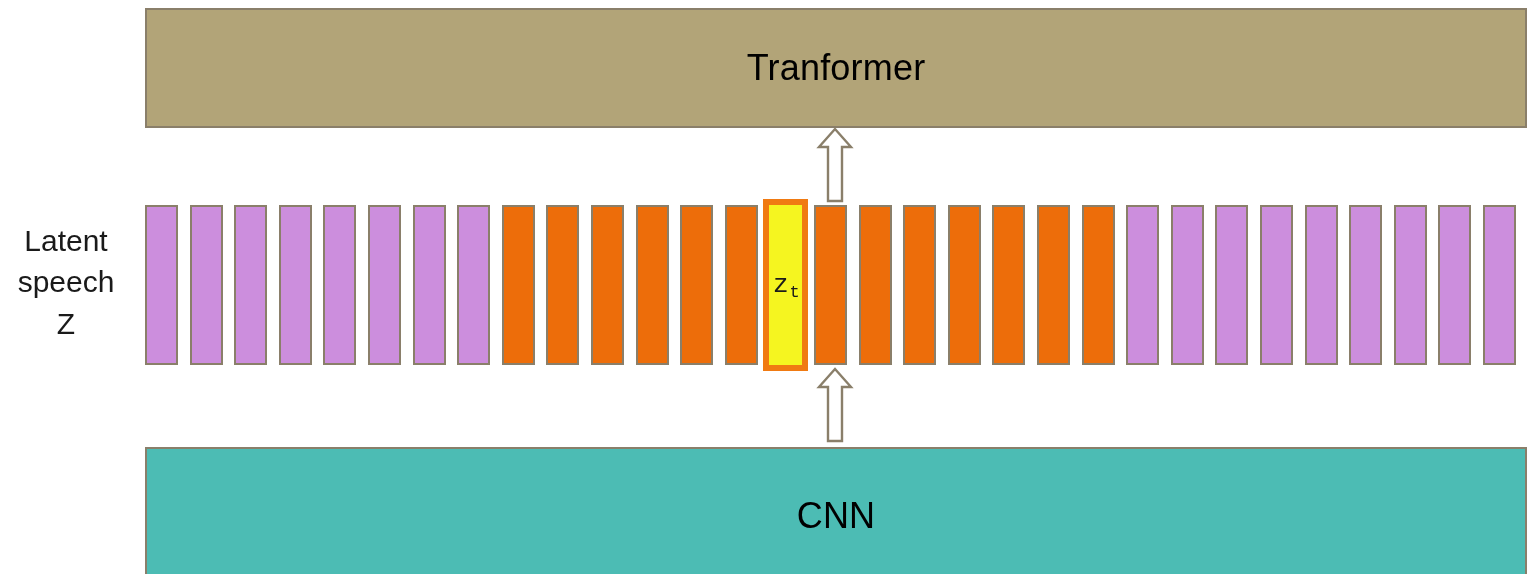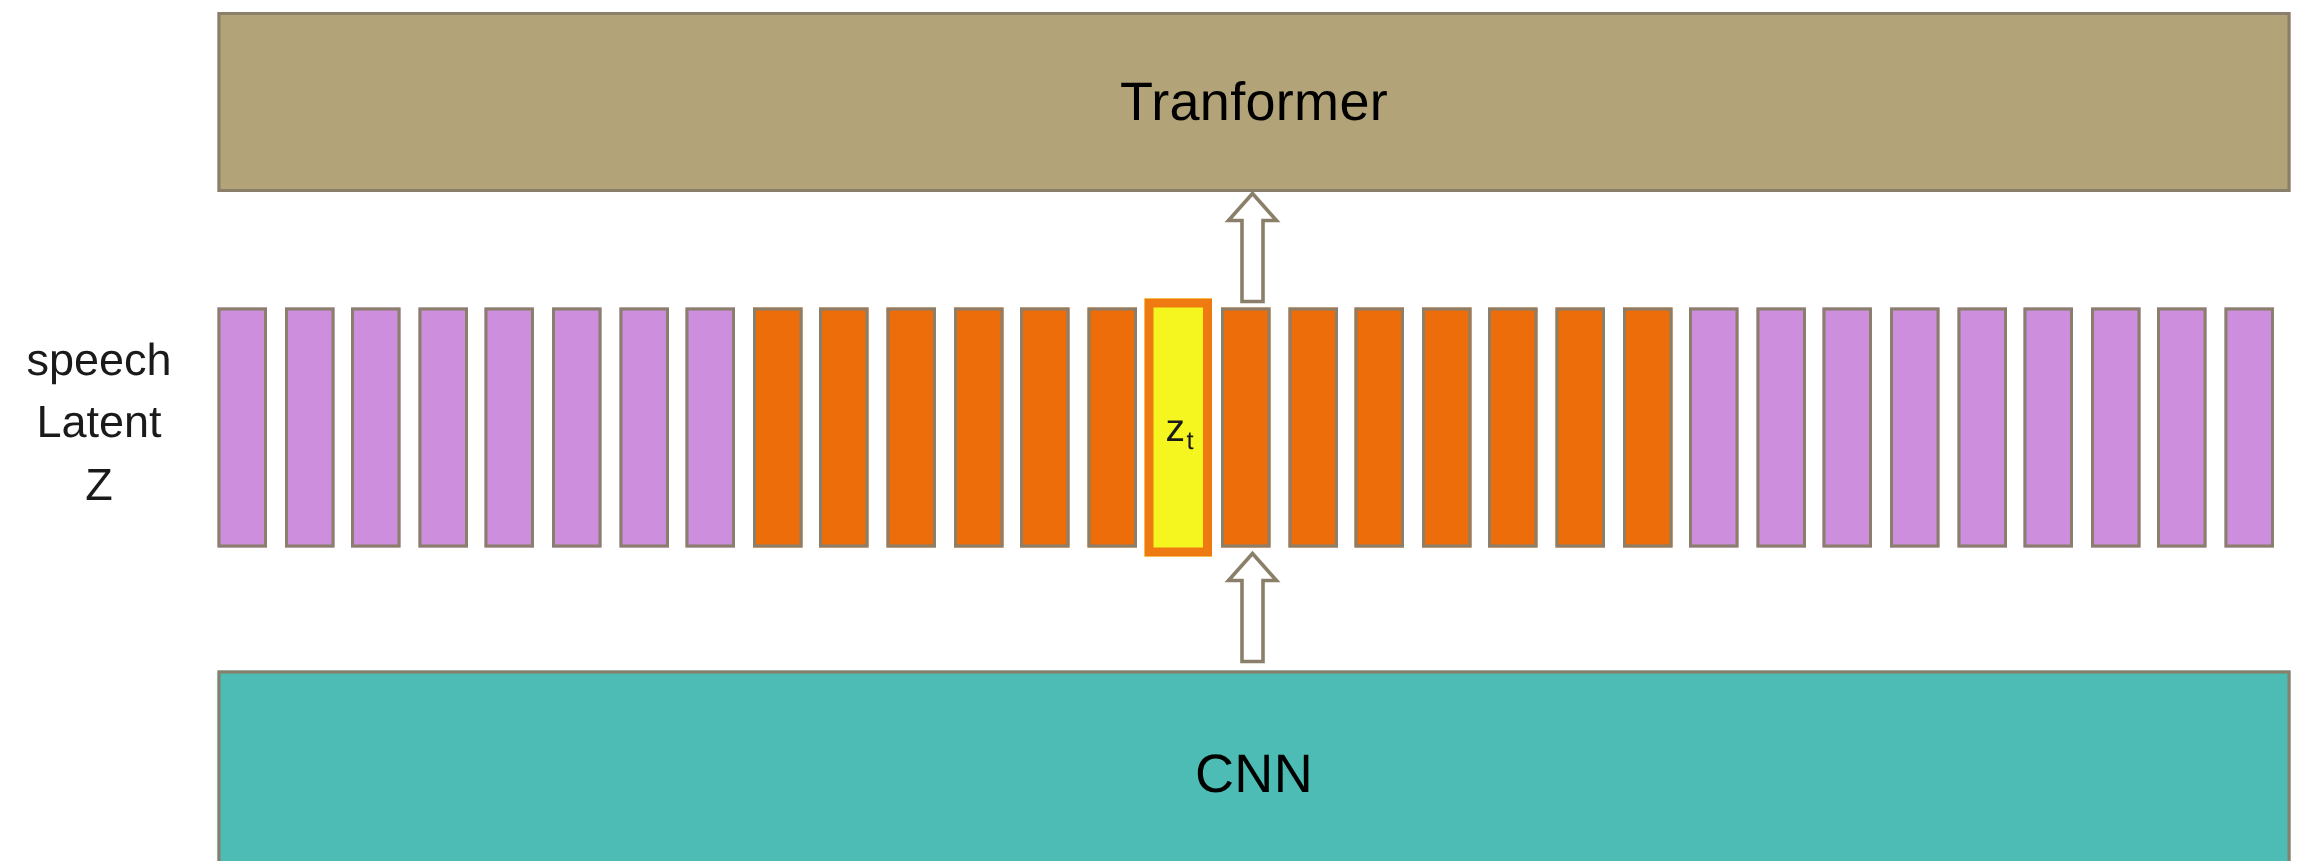--- a/index.html
+++ b/index.html
@@ -84,20 +84,21 @@
   .bar.orange { background: #ed6d0a; }
   .bar.highlight {
     top: -6px;
     height: 172px;
     width: 45px;
     border: 6px solid #f07a12;
     background: #f5f520;
     display: flex;
     align-items: center;
     justify-content: center;
+    font-family: Liberation Mono, monospace;
   }
   .bar-label {
     font-size: 26px;
     color: #1a1a1a;
     line-height: 1;
   }
   .bar-label sub {
     font-size: 17px;
     vertical-align: baseline;
     position: relative;
@@ -124,22 +125,22 @@
     <div class="block-label">Tranformer</div>
   </div>
 
   <div id="arrow-up-top" class="arrow">
     <svg width="34" height="74" viewBox="0 0 34 74">
       <path d="M17 1 L33 19 L24 19 L24 73 L10 73 L10 19 L1 19 Z" fill="#ffffff" stroke="#8a7f6a" stroke-width="2.4" stroke-linejoin="miter"></path>
     </svg>
   </div>
 
   <div id="latent-label">
+    <span>Latent</span>
     <span>speech</span>
-    <span>Latent</span>
     <span>Z</span>
   </div>
 
   <div id="bars">
       <div class="bar purple" style="left: 0px; width: 33px;"></div>
       <div class="bar purple" style="left: 44.6px; width: 33px;"></div>
       <div class="bar purple" style="left: 89.2px; width: 33px;"></div>
       <div class="bar purple" style="left: 133.8px; width: 33px;"></div>
       <div class="bar purple" style="left: 178.4px; width: 33px;"></div>
       <div class="bar purple" style="left: 223px; width: 33px;"></div>

